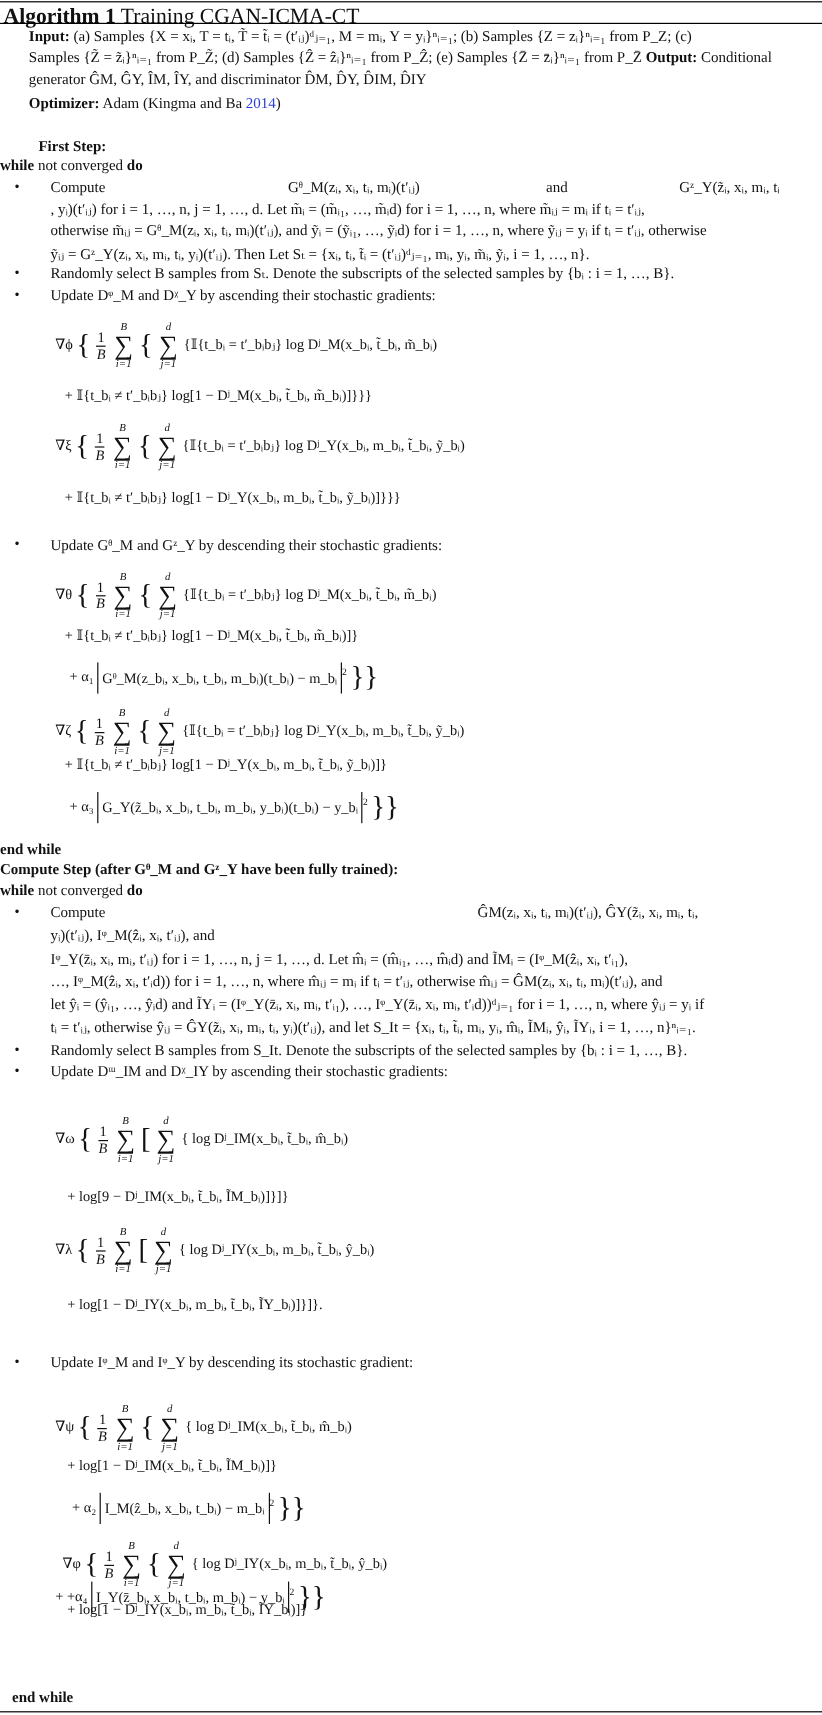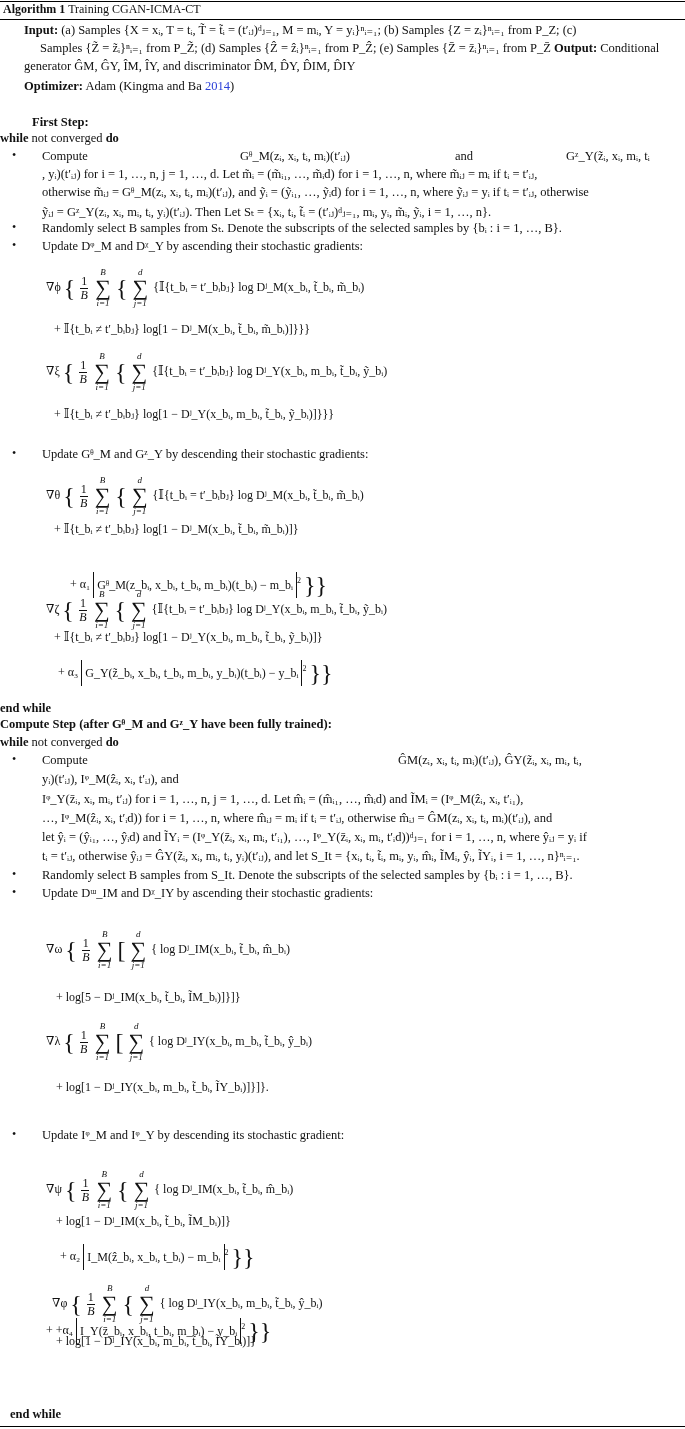--- a/index.html
+++ b/index.html
@@ -4,21 +4,21 @@
 <style>
   html, body { margin: 0; padding: 0; background: #ffffff; }
   body {
     width: 685px; height: 1429px; position: relative; overflow: hidden;
     font-family: "Liberation Serif", "DejaVu Serif", serif;
     color: #111; font-size: 12.5px; line-height: 1.32;
   }
   .rule-top { position: absolute; left: 0; right: 0; top: 1px; height: 0; border-top: 1.5px solid #000; }
   .rule-mid { position: absolute; left: 0; right: 0; top: 19px; height: 0; border-top: 1px solid #000; }
   .rule-bot { position: absolute; left: 0; right: 0; top: 1426px; height: 0; border-top: 1.5px solid #000; }
-  .caption { position: absolute; left: 3px; top: 2px; font-size: 12px; }
+  .caption { position: absolute; left: 3px; top: 2px; font-size: 18px; }
   .caption b { font-weight: bold; }
   .txt { position: absolute; white-space: nowrap; }
   .bold { font-weight: bold; }
   .link { color: #2a3fd8; }
   .bullet { position: absolute; left: 12px; font-size: 12px; }
   .eq { position: absolute; white-space: nowrap; font-size: 12px; }
   .eq .big { font-size: 24px; vertical-align: middle; line-height: 1; }
   .eq .sum { display: inline-block; text-align: center; vertical-align: middle; line-height: 1; margin: 0 2px; }
   .eq .sum .sig { font-size: 22px; display: block; }
   .eq .sum .lim { font-size: 9px; display: block; font-style: italic; }
@@ -35,21 +35,21 @@
 <div class="caption">
   <b>Algorithm 1</b>
   <span>Training CGAN-ICMA-CT</span>
 </div>
 <div class="rule-mid"></div>
 
 <div class="txt" style="left:24px; top:22px;">
   <b>Input:</b>
   <span>(a) Samples {X = xᵢ, T = tᵢ, T̃ = t̃ᵢ = (t′ᵢⱼ)ᵈⱼ₌₁, M = mᵢ, Y = yᵢ}ⁿᵢ₌₁; (b) Samples {Z = zᵢ}ⁿᵢ₌₁ from P_Z; (c)</span>
 </div>
-<div class="txt" style="left:40px; top:40px;">
+<div class="txt" style="left:24px; top:40px;">
   <span>Samples {Z̃ = z̃ᵢ}ⁿᵢ₌₁ from P_Z̃; (d) Samples {Ẑ = ẑᵢ}ⁿᵢ₌₁ from P_Ẑ; (e) Samples {Z̄ = z̄ᵢ}ⁿᵢ₌₁ from P_Z̄</span>
   <b>Output:</b>
   <span>Conditional</span>
 </div>
 <div class="txt" style="left:24px; top:58px;">
   <span>generator ĜM, ĜY, ÎM, ÎY, and discriminator D̂M, D̂Y, D̂IM, D̂IY</span>
 </div>
 <div class="txt" style="left:24px; top:78px;">
   <b>Optimizer:</b>
   <span>Adam (Kingma and Ba </span><span class="link">2014</span><span>)</span>
@@ -105,21 +105,21 @@
   <span>∇θ</span>
   <span class="big">{</span>
   <span class="frac"><span class="num">1</span><span class="den">B</span></span>
   <span class="sum"><span class="lim">B</span><span class="sig">∑</span><span class="lim">i=1</span></span>
   <span class="big">{</span>
   <span class="sum"><span class="lim">d</span><span class="sig">∑</span><span class="lim">j=1</span></span>
   <span>{𝕀{t_bᵢ = t′_bᵢbⱼ}</span>
   <span>log Dʲ_M(x_bᵢ, t̃_bᵢ, m̃_bᵢ)</span>
 </div>
 <div class="eq" style="left:54px; top:522px;">+ 𝕀{t_bᵢ ≠ t′_bᵢbⱼ} log[1 − Dʲ_M(x_bᵢ, t̃_bᵢ, m̃_bᵢ)]}</div>
-<div class="eq" style="left:58px; top:572px;margin-left:12px;">
+<div class="eq" style="left:58px; top:552px;">
   <span>+ α₁</span>
   <span class="abs">Gᶿ_M(z_bᵢ, x_bᵢ, t_bᵢ, m_bᵢ)(t_bᵢ) − m_bᵢ</span><sup>2</sup>
   <span class="big">}}</span>
 </div>
 
 <div class="eq" style="left:46px; top:590px;">
   <span>∇ζ</span>
   <span class="big">{</span>
   <span class="frac"><span class="num">1</span><span class="den">B</span></span>
   <span class="sum"><span class="lim">B</span><span class="sig">∑</span><span class="lim">i=1</span></span>
@@ -158,21 +158,21 @@
 
 <div class="eq" style="left:46px; top:930px;">
   <span>∇ω</span>
   <span class="big">{</span>
   <span class="frac"><span class="num">1</span><span class="den">B</span></span>
   <span class="sum"><span class="lim">B</span><span class="sig">∑</span><span class="lim">i=1</span></span>
   <span class="big">[</span>
   <span class="sum"><span class="lim">d</span><span class="sig">∑</span><span class="lim">j=1</span></span>
   <span>{ log Dʲ_IM(x_bᵢ, t̃_bᵢ, m̂_bᵢ)</span>
 </div>
-<div class="eq" style="left:56px; top:990px;">+ log[5 − Dʲ_IM(x_bᵢ, t̃_bᵢ, ĨM_bᵢ)]}]}</div>
+<div class="eq" style="left:56px; top:990px;">+ log[9 − Dʲ_IM(x_bᵢ, t̃_bᵢ, ĨM_bᵢ)]}]}</div>
 
 <div class="eq" style="left:46px; top:1022px;">
   <span>∇λ</span>
   <span class="big">{</span>
   <span class="frac"><span class="num">1</span><span class="den">B</span></span>
   <span class="sum"><span class="lim">B</span><span class="sig">∑</span><span class="lim">i=1</span></span>
   <span class="big">[</span>
   <span class="sum"><span class="lim">d</span><span class="sig">∑</span><span class="lim">j=1</span></span>
   <span>{ log Dʲ_IY(x_bᵢ, m_bᵢ, t̃_bᵢ, ŷ_bᵢ)</span>
 </div>

